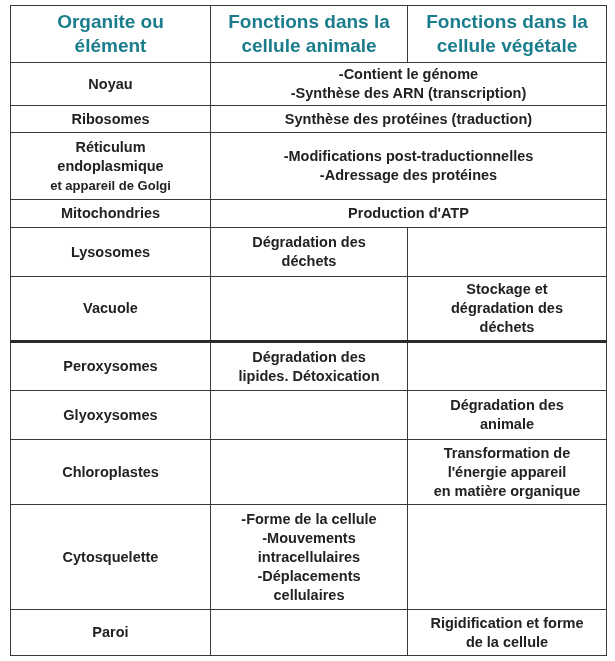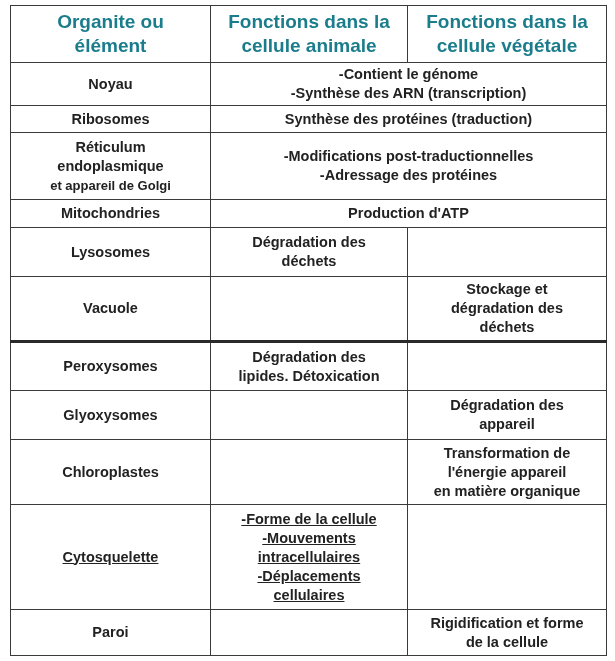--- a/index.html
+++ b/index.html
@@ -51,21 +51,21 @@
 
   tr.r-noyau td { height: 42px; }
   tr.r-ribo td { height: 26px; }
   tr.r-ret td { height: 66px; }
   tr.r-mito td { height: 27px; }
   tr.r-lyso td { height: 48px; }
   tr.r-vac td { height: 63px; }
   tr.r-perox td { height: 47px; }
   tr.r-glyox td { height: 48px; }
   tr.r-chloro td { height: 64px; }
-  tr.r-cyto td { height: 104px; text-decoration: underline; }
+  tr.r-cyto td { height: 104px; }
   tr.r-paroi td { height: 45px; }
 </style>
 </head>
 <body>
 
 <table class="organelles">
   <colgroup>
       <col class="c1">
       <col class="c2">
       <col class="c3">
@@ -162,21 +162,21 @@
       <td class="center"></td>
     </tr>
 
     <tr class="r-glyox">
       <td class="name">
         <span class="line">Glyoxysomes</span>
       </td>
       <td class="center"></td>
       <td class="center">
         <span class="line">Dégradation des</span>
-        <span class="line">appareil</span>
+        <span class="line">animale</span>
       </td>
     </tr>
 
     <tr class="r-chloro">
       <td class="name">
         <span class="line">Chloroplastes</span>
       </td>
       <td class="center"></td>
       <td class="center">
         <span class="line">Transformation de</span>

